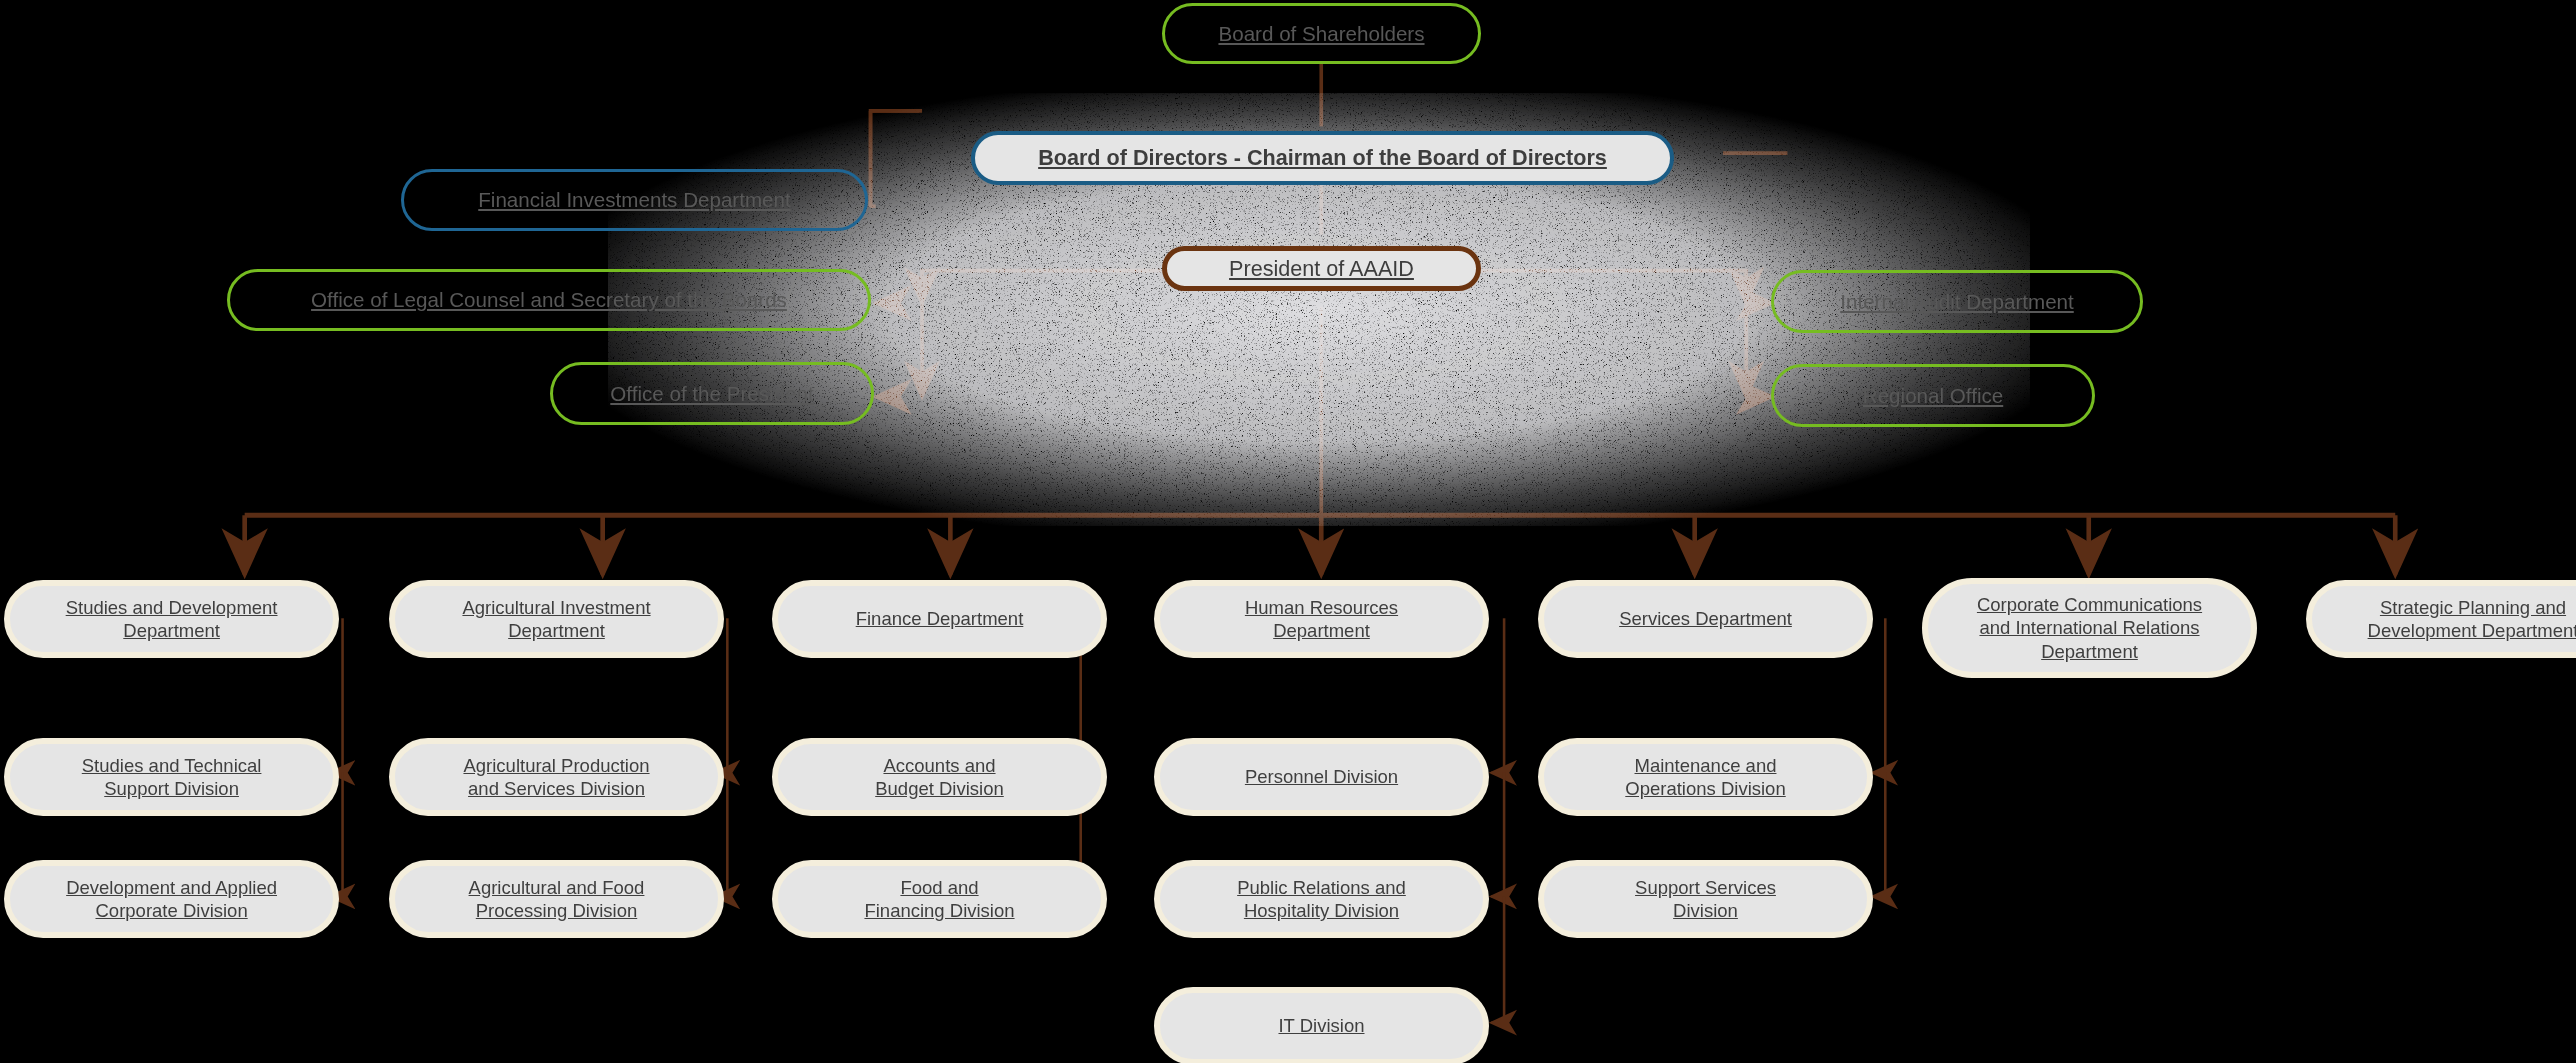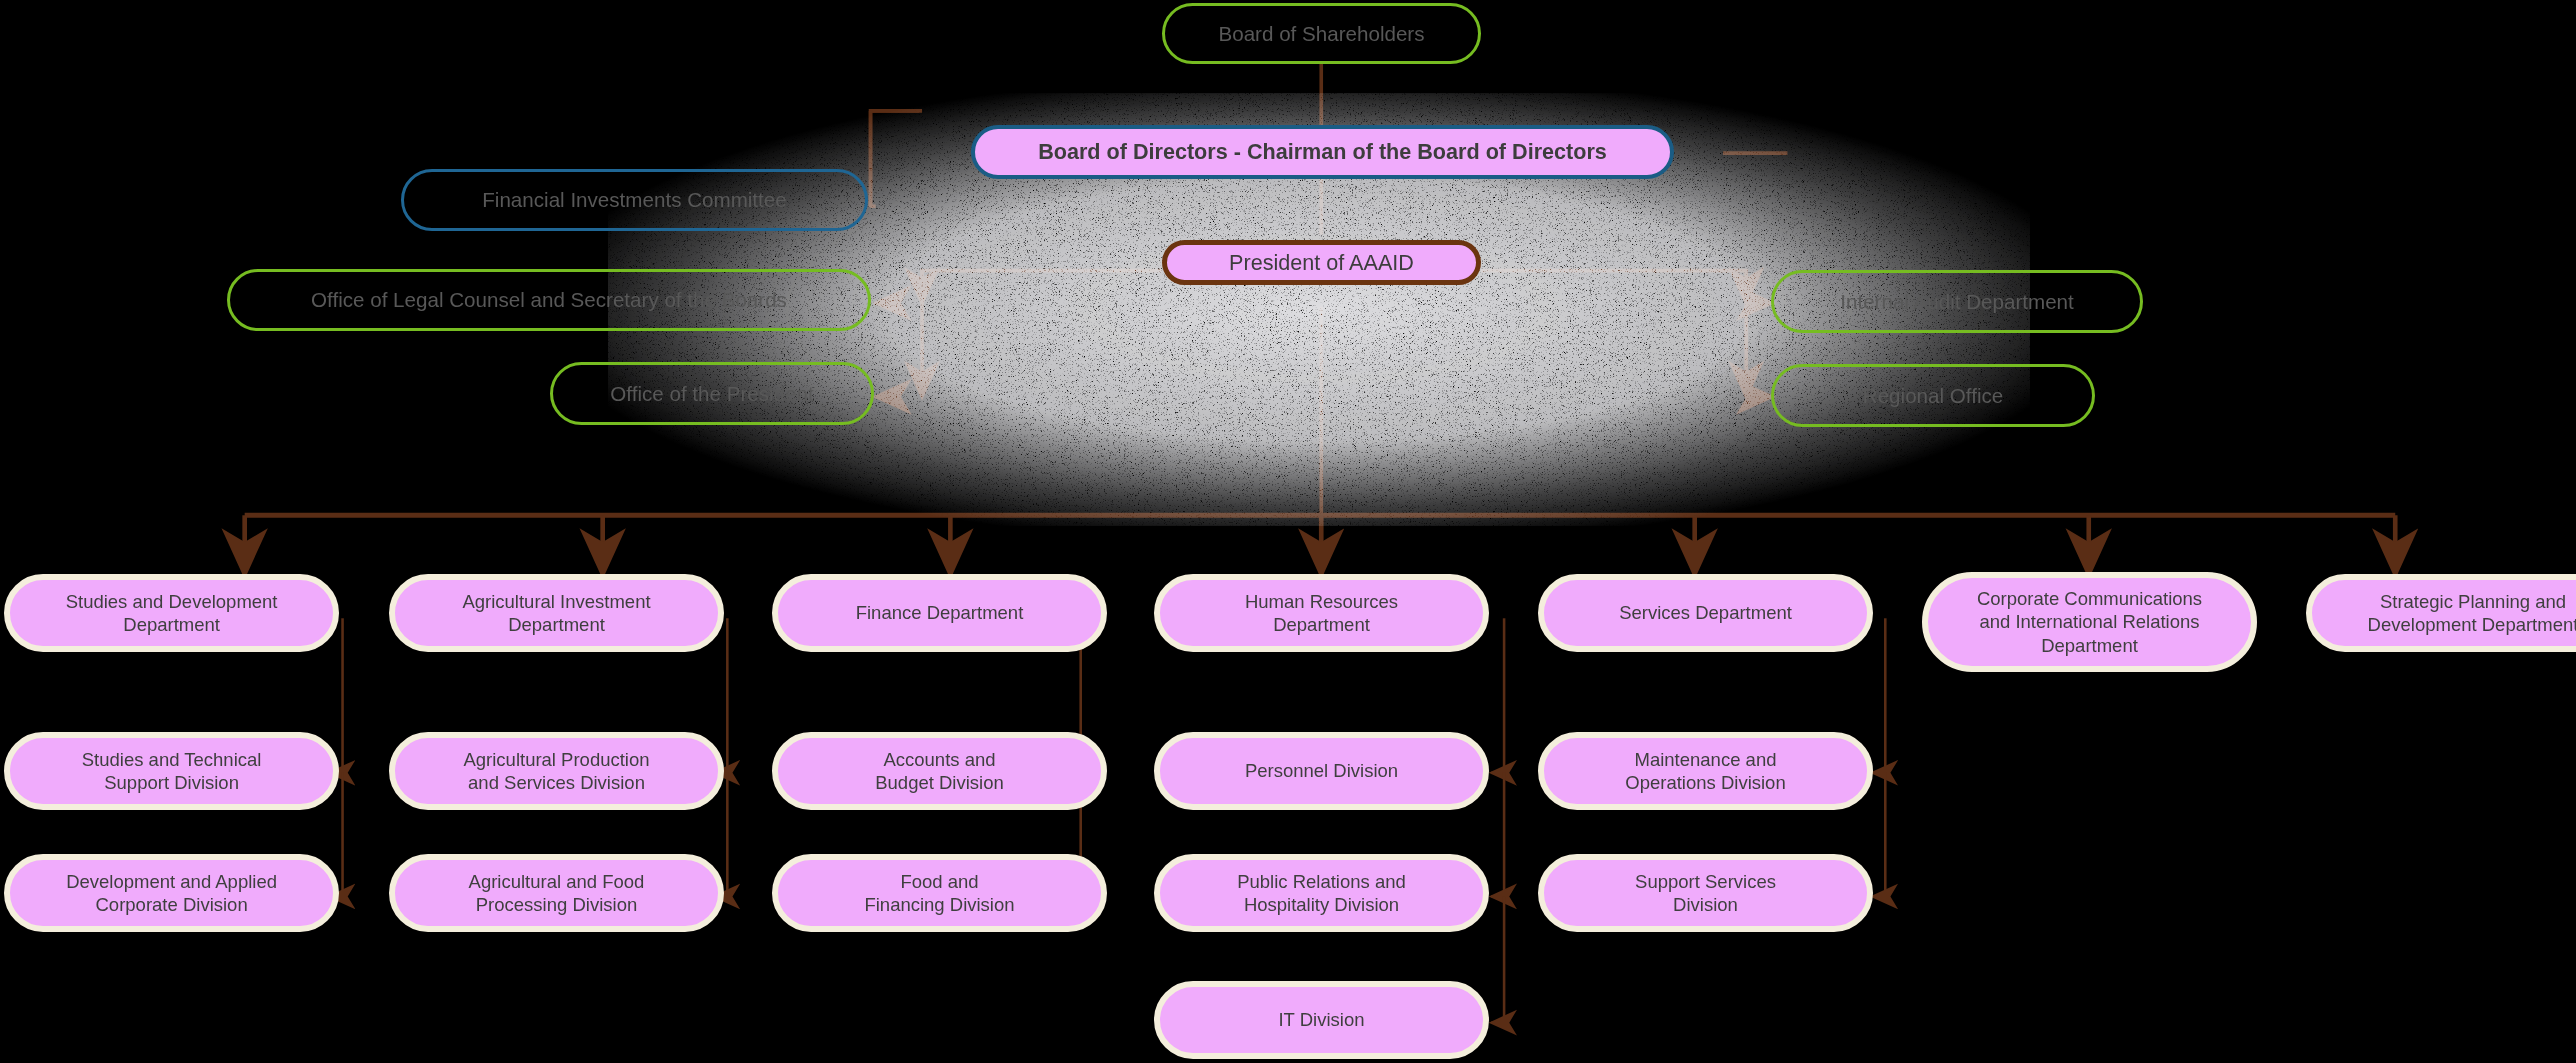--- a/index.html
+++ b/index.html
@@ -26,33 +26,34 @@
   
   .node{
     position:absolute;
     box-sizing:border-box;
     display:flex;align-items:center;justify-content:flex-end;
     text-align:center;
     border-radius:515px;
     line-height:1.26;
     color:#3a3a3a;
     white-space:pre-line;
+    text-decoration:underline;
   }
 
   
   .node.outline{
     background:transparent;
     color:#585858;
     font-size:20.6px;
   }
   .node.outline.blue{border:3.6px solid #1f6694;}
   .node.outline.green{border:3.6px solid #76bc21;}
 
   
-  .node.filled{background:#f0abfc;}
+  .node.filled{background:#e5e5e5;margin-top:6px;}
   .node.filled.blue{border:4.6px solid #1a5c85;font-size:21.6px;color:#3d3d3d;font-weight:600;}
   .node.filled.brown{border:5.7px solid #6b3410;font-size:21.6px;color:#3d3d3d;}
   .node.filled.cream{border:6.2px solid #f4eedc;font-size:18.5px;color:#3f3f3f;}
 
   .node .lbl{display:block;width:100%;padding:0 9.3px;box-sizing:border-box;}
 </style>
 </head>
 <body>
 
 <div id="root">
@@ -161,21 +162,21 @@
   <div class="node filled blue" style="left:971px;top:125px;width:703px;height:54px;">
     <span class="lbl">Board of Directors - Chairman of the Board of Directors</span>
   </div>
 
   <div class="node filled brown" style="left:1162px;top:240px;width:319px;height:45px;">
     <span class="lbl">President of AAAID</span>
   </div>
 
 
   <div class="node outline blue" style="left:401px;top:169px;width:467px;height:62px;">
-    <span class="lbl">Financial Investments Committee</span>
+    <span class="lbl">Financial Investments Department</span>
   </div>
 
 
   <div class="node outline green" style="left:227px;top:269px;width:644px;height:62px;">
     <span class="lbl">Office of Legal Counsel and Secretary of the Boards</span>
   </div>
 
   <div class="node outline green" style="left:550px;top:362px;width:324px;height:63px;">
     <span class="lbl">Office of the President</span>
   </div>

